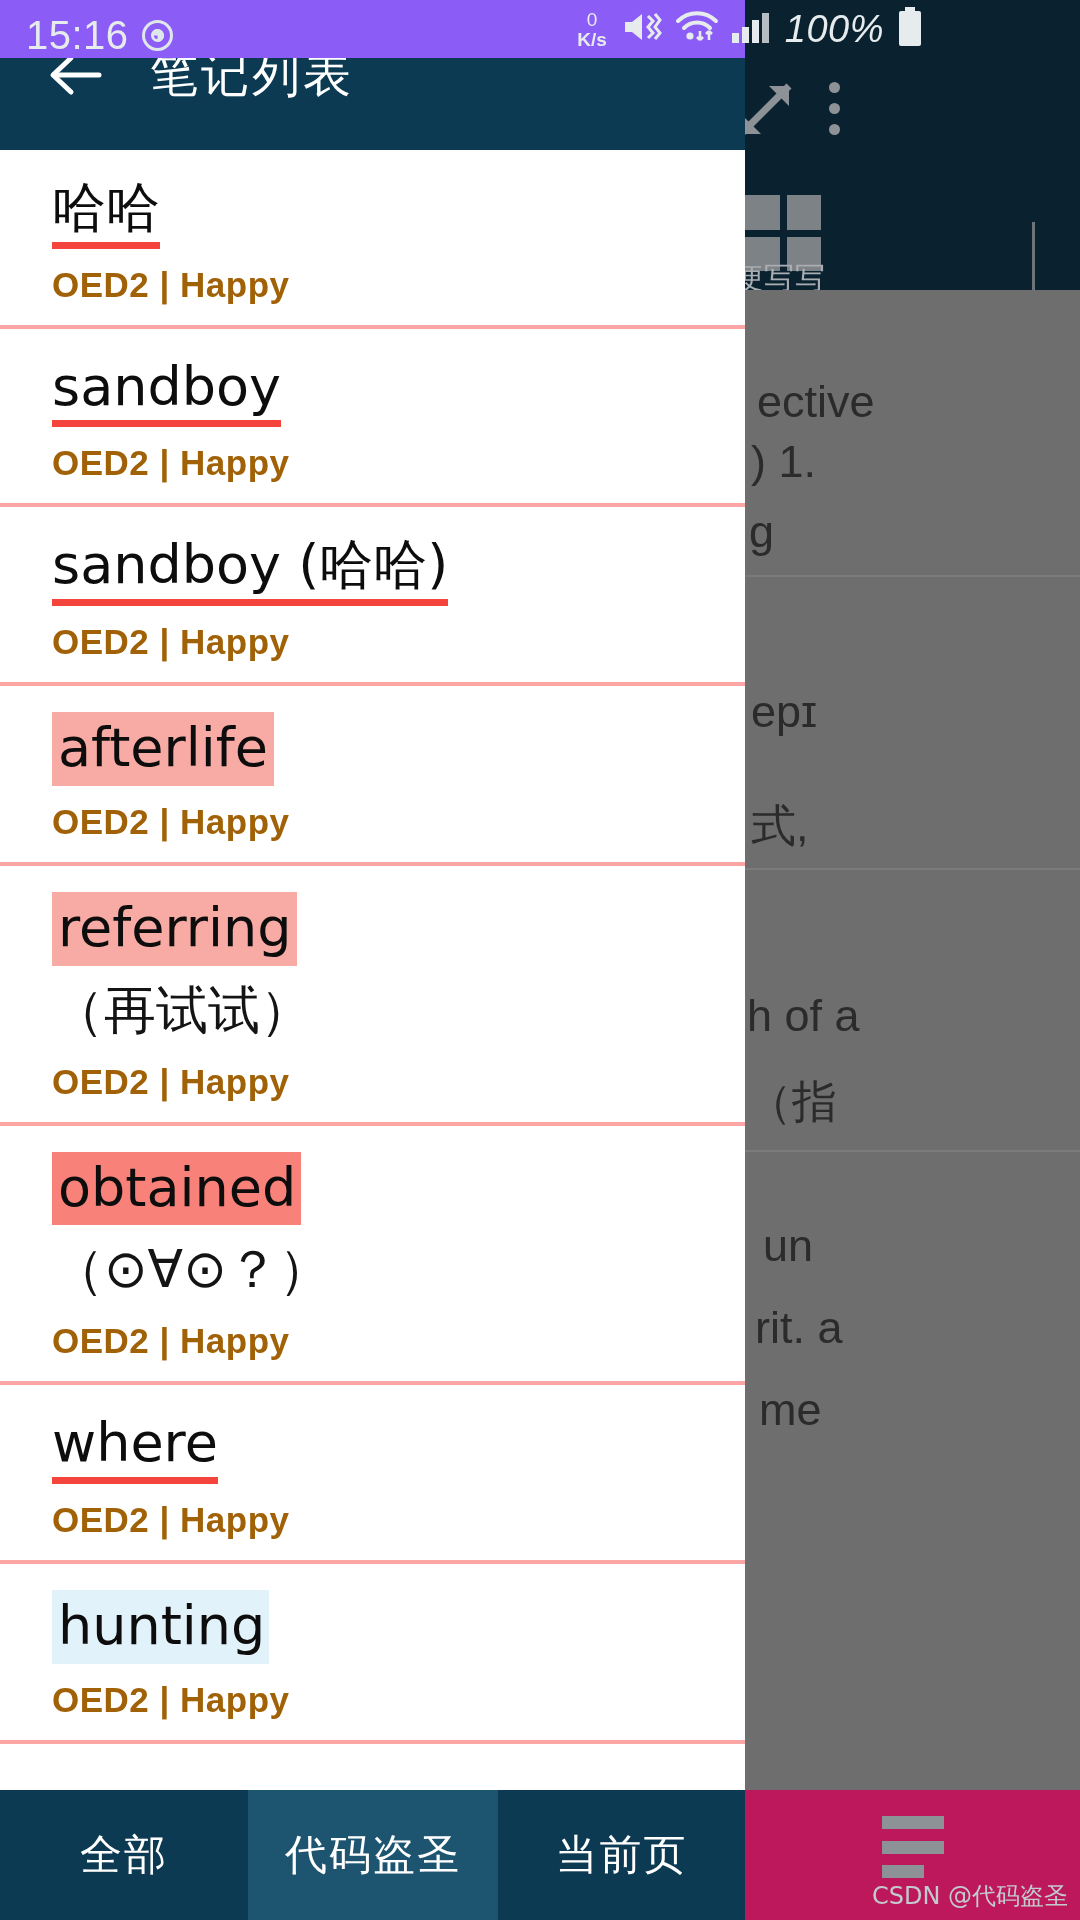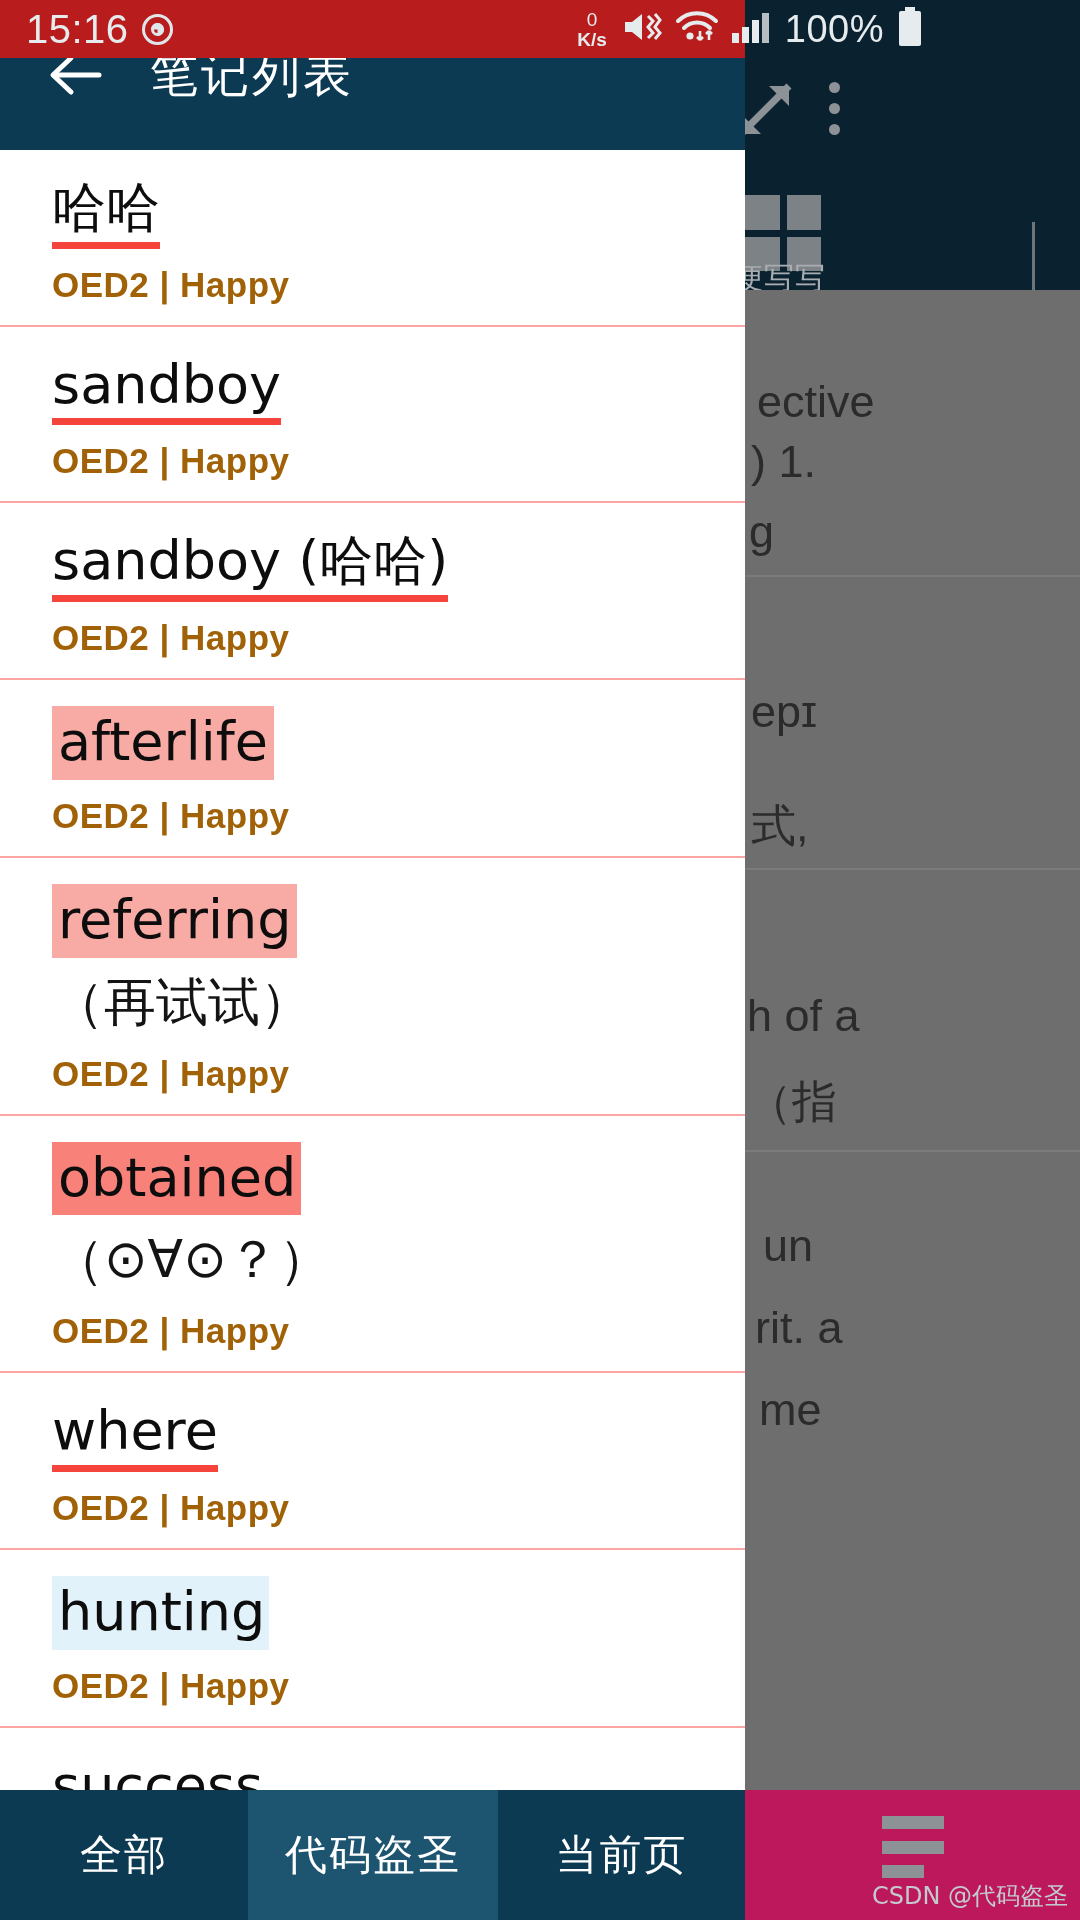--- a/index.html
+++ b/index.html
@@ -55,63 +55,63 @@
   }
 
   .bg-bottom-strip {
     position:absolute; left:745px; bottom:0; width:335px; height:130px;
     background:#0a2230;
   }
 
   
   .statusbar {
     position:absolute; left:0; top:0; width:945px; height:58px;
-    background:#b91c1c; color:#dfe7ea;
-    display:flex; align-items:center; z-index:40;
+    background:#8b5cf6; color:#dfe7ea;
+    display:flex; align-items:flex-end; z-index:40;
   }
   .sb-rightbg {
     position:absolute; left:745px; top:0; width:335px; height:58px;
     background:#0a2230;
   }
   .sb-left { position:relative; display:flex; align-items:center; gap:12px; margin-left:26px; z-index:2; }
   .sb-time { font-size:40px; letter-spacing:0.5px; color:#e6eced; }
   .sb-eye { width:33px; height:33px; position:relative; }
   .sb-eye svg { display:block; }
 
   .sb-right {
     position:absolute; right:22px; top:0; height:58px;
     display:flex; align-items:center; gap:13px; z-index:2;
   }
   .sb-netspeed {
     display:flex; flex-direction:column; align-items:center; justify-content:center;
     line-height:1; color:#e6eced; margin-right:2px;
   }
   .sb-netspeed .n { font-size:19px; }
   .sb-netspeed .u { font-size:19px; font-weight:bold; margin-top:1px; }
-  .sb-batt-text { font-size:38px; color:#e6eced; letter-spacing:0.5px; }
+  .sb-batt-text { font-size:38px; color:#e6eced; letter-spacing:0.5px;font-style:italic; }
 
   
   .overlay {
     position:absolute; left:0; top:0; width:745px; height:1790px;
     z-index:30; background:#fff; display:flex; flex-direction:column;
   }
   .ov-appbar {
     height:150px; background:#0b3a52; flex:0 0 150px;
     display:flex; align-items:center; padding-left:44px;
   }
   .back-arrow { width:62px; height:62px; flex:0 0 62px; }
   .ov-title {
     color:#ffffff; font-size:48px; margin-left:44px; letter-spacing:3px;
     font-family:"DejaVu Sans", sans-serif;
   }
 
   .note-list { flex:1 1 auto; overflow:hidden; background:#fff; }
   .note-item {
     position:relative; padding:26px 0 20px 52px;
-    border-bottom:2px solid #fca5a5; background:#fff;
+    border-bottom:4px solid #fca5a5; background:#fff;
   }
   .note-title-wrap { display:block; }
   .note-title {
     display:inline-block; font-size:54px; color:#0d0d0d; line-height:1.18;
     font-family:"DejaVu Sans", sans-serif; white-space:nowrap;
   }
   .note-title.u-red { border-bottom:7px solid #f4443c; padding-bottom:2px; }
   .note-title.hl-pink { background:#f8aaa4; padding:4px 6px 6px 6px; }
   .note-title.hl-coral { background:#f8827a; padding:4px 5px 6px 6px;text-align:center; }
   .note-title.hl-blue { background:#e2f2fa; padding:4px 4px 6px 6px; }

